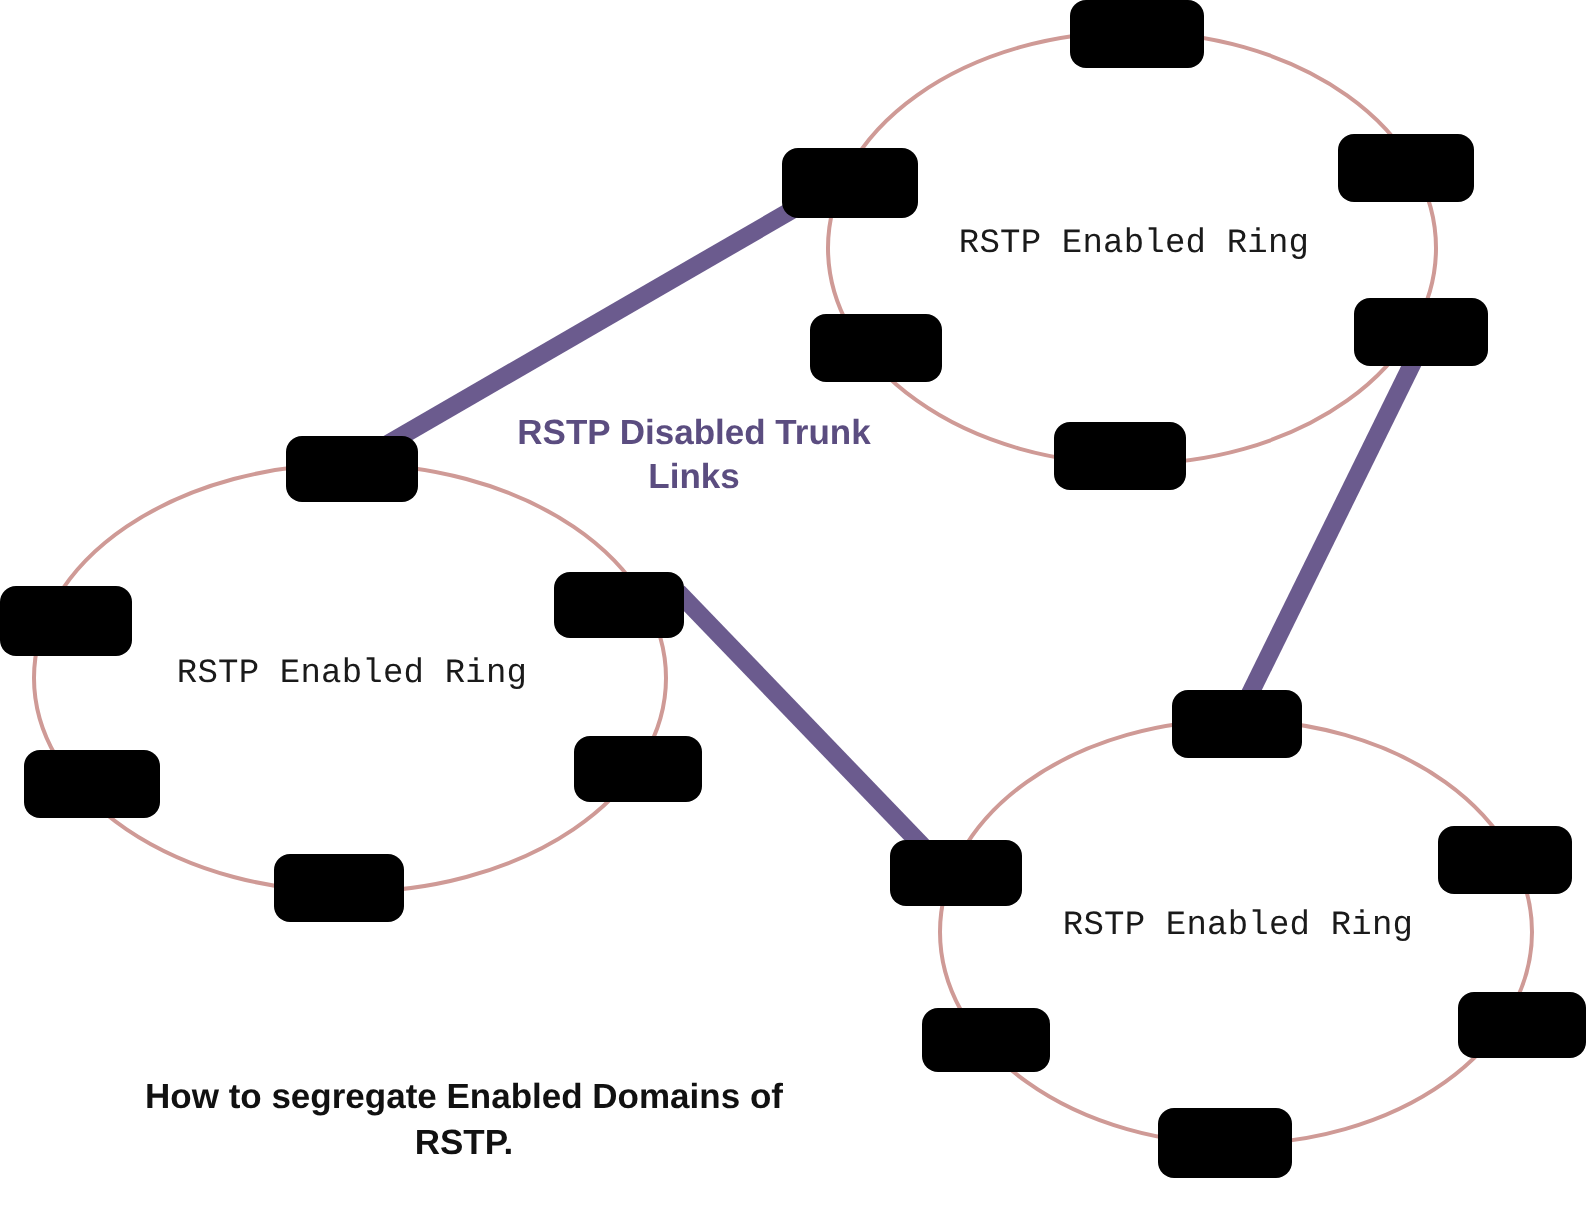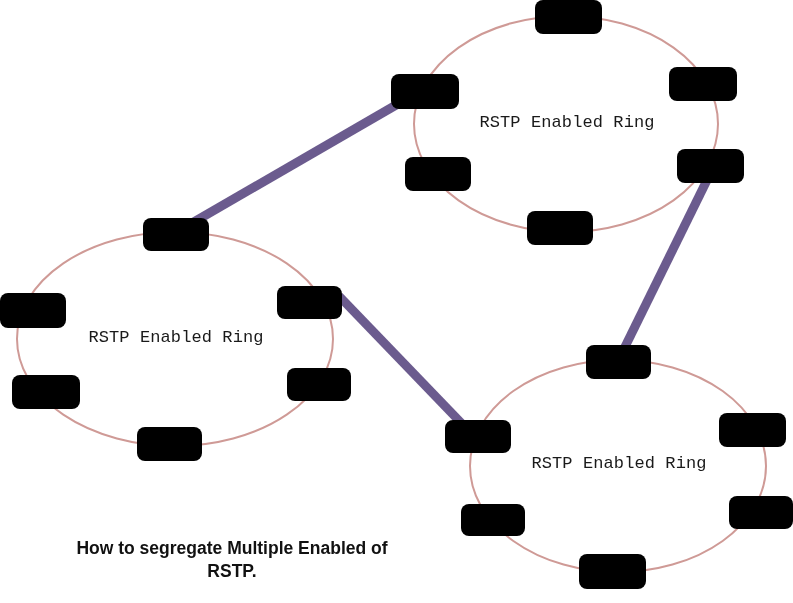--- a/index.html
+++ b/index.html
@@ -87,19 +87,23 @@
         <rect x="579" y="554" width="67" height="35" rx="8" ry="8" fill="#000000"></rect>
         <rect x="461" y="504" width="64" height="32" rx="8" ry="8" fill="#000000"></rect>
         <rect x="445" y="420" width="66" height="33" rx="8" ry="8" fill="#000000"></rect>
       </g>
   </svg>
 
   <div class="ring-label" id="ring-label-0" style="left: 477px; top: 113px; width: 180px;">RSTP Enabled Ring</div>
   <div class="ring-label" id="ring-label-1" style="left: 86px; top: 328px; width: 180px;">RSTP Enabled Ring</div>
   <div class="ring-label" id="ring-label-2" style="left: 529px; top: 454px; width: 180px;">RSTP Enabled Ring</div>
 
+  <div class="trunk-label" style="left:232px; top:205px;">
+    <span>RSTP Disabled Trunk</span><br>
+    <span>Links</span>
+  </div>
 
   <div class="caption" style="left:22px; top:537px;">
-    <span>How to segregate Multiple Enabled of</span><br>
+    <span>How to segregate Enabled Domains of</span><br>
     <span>RSTP.</span>
   </div>
 
 </div>
 
 </body></html>

